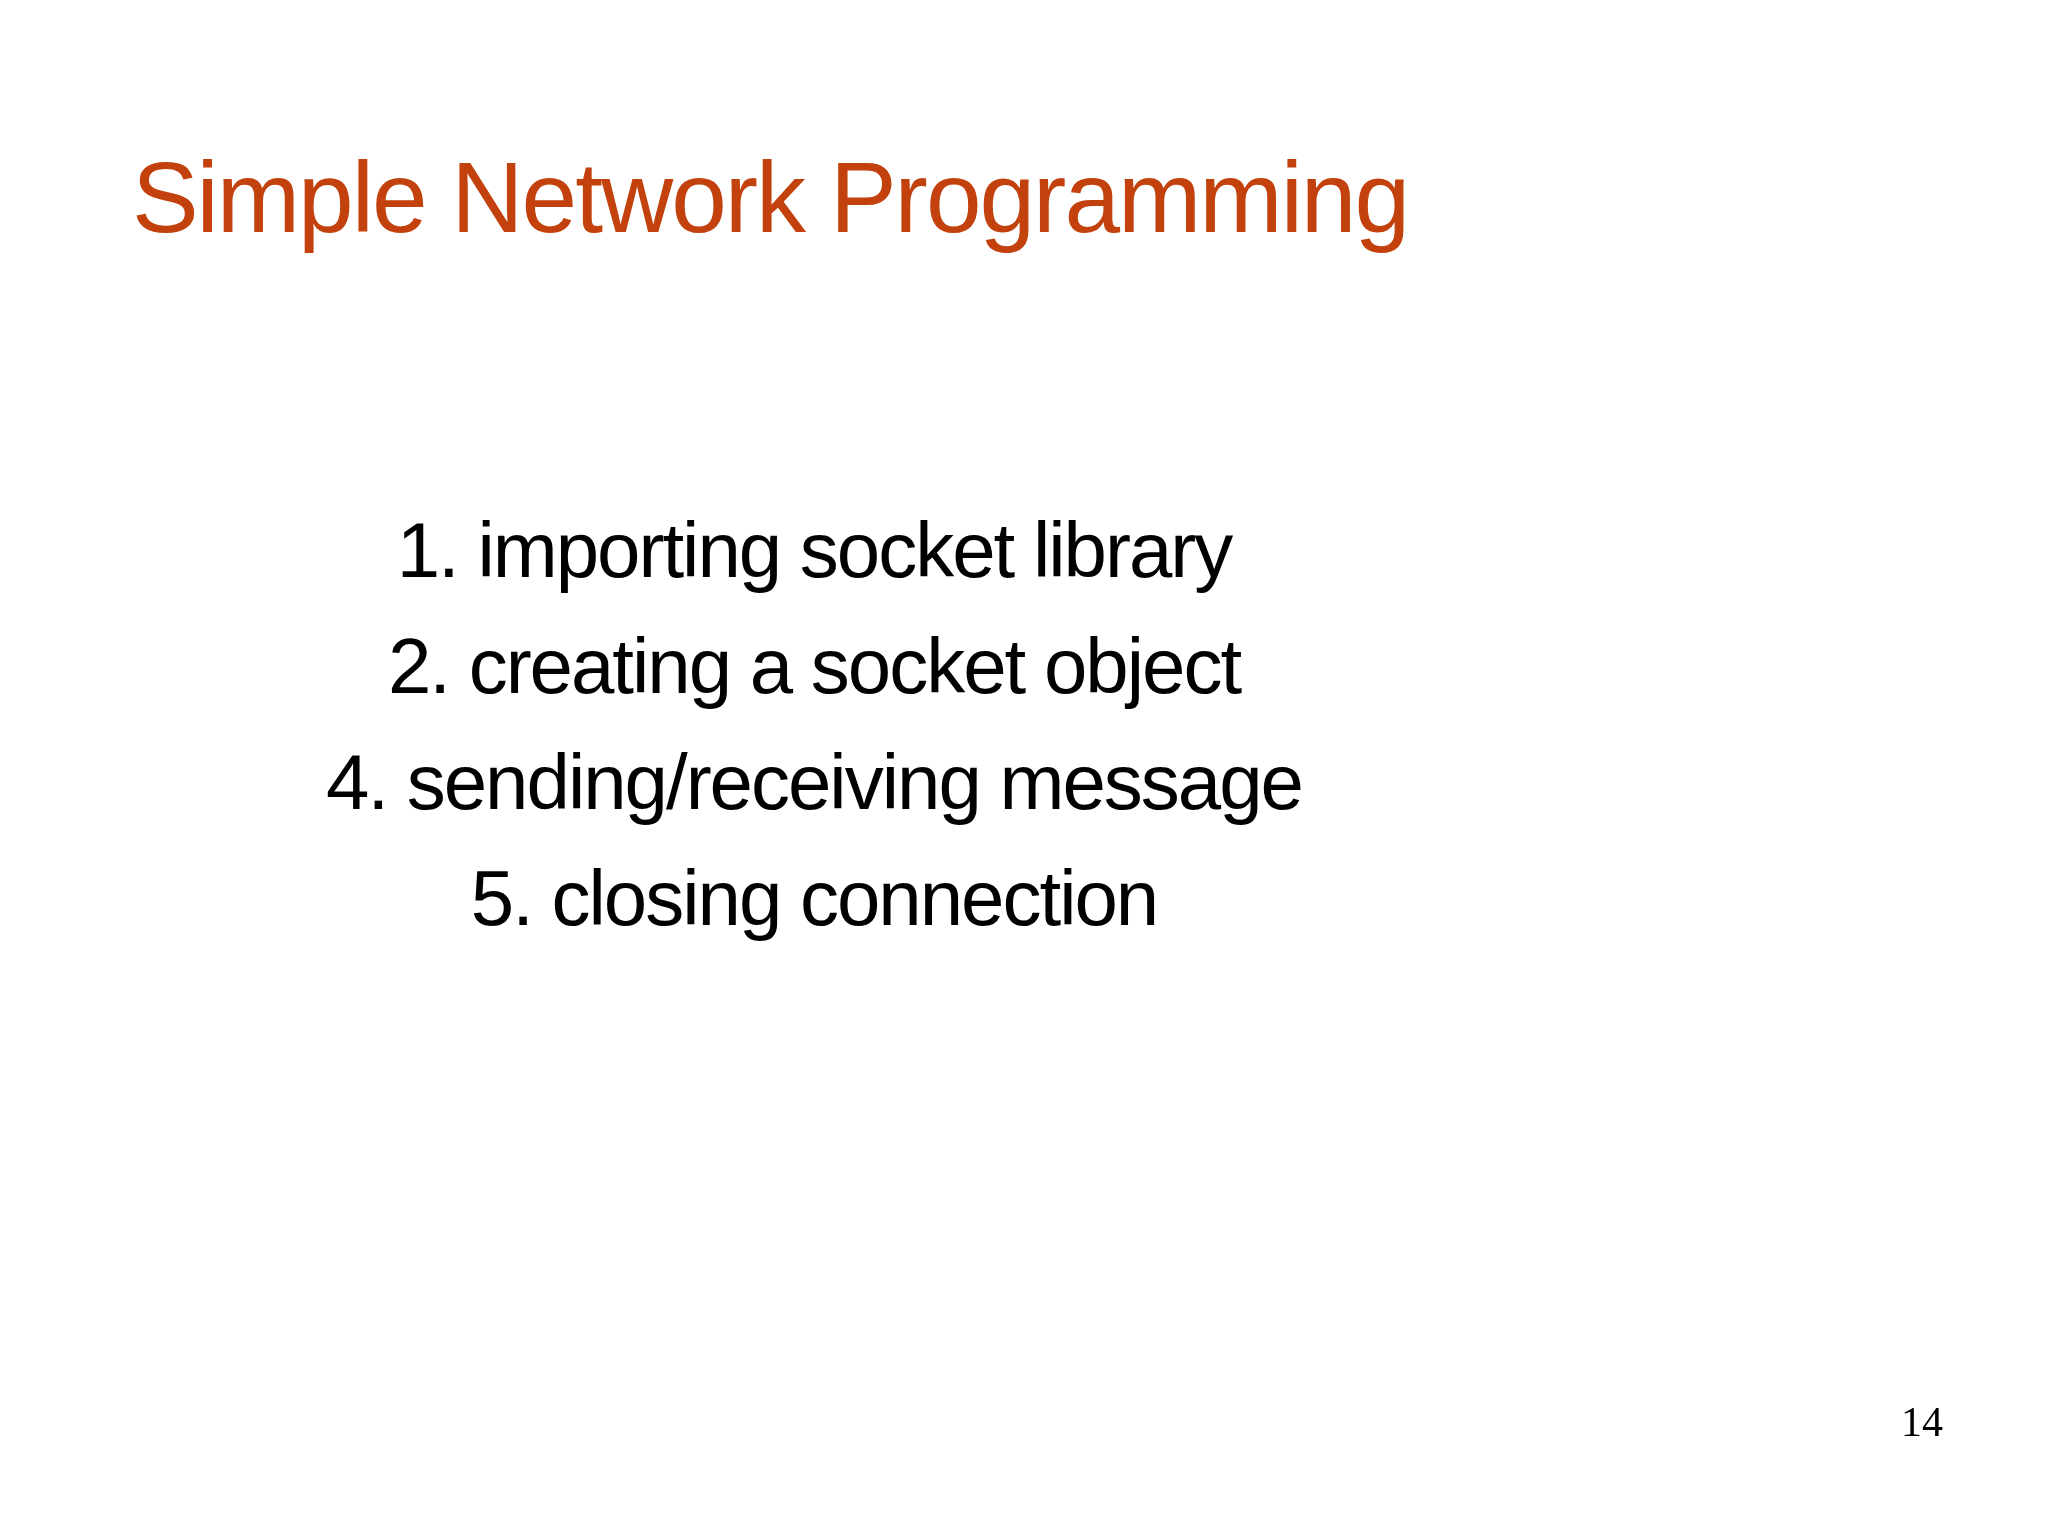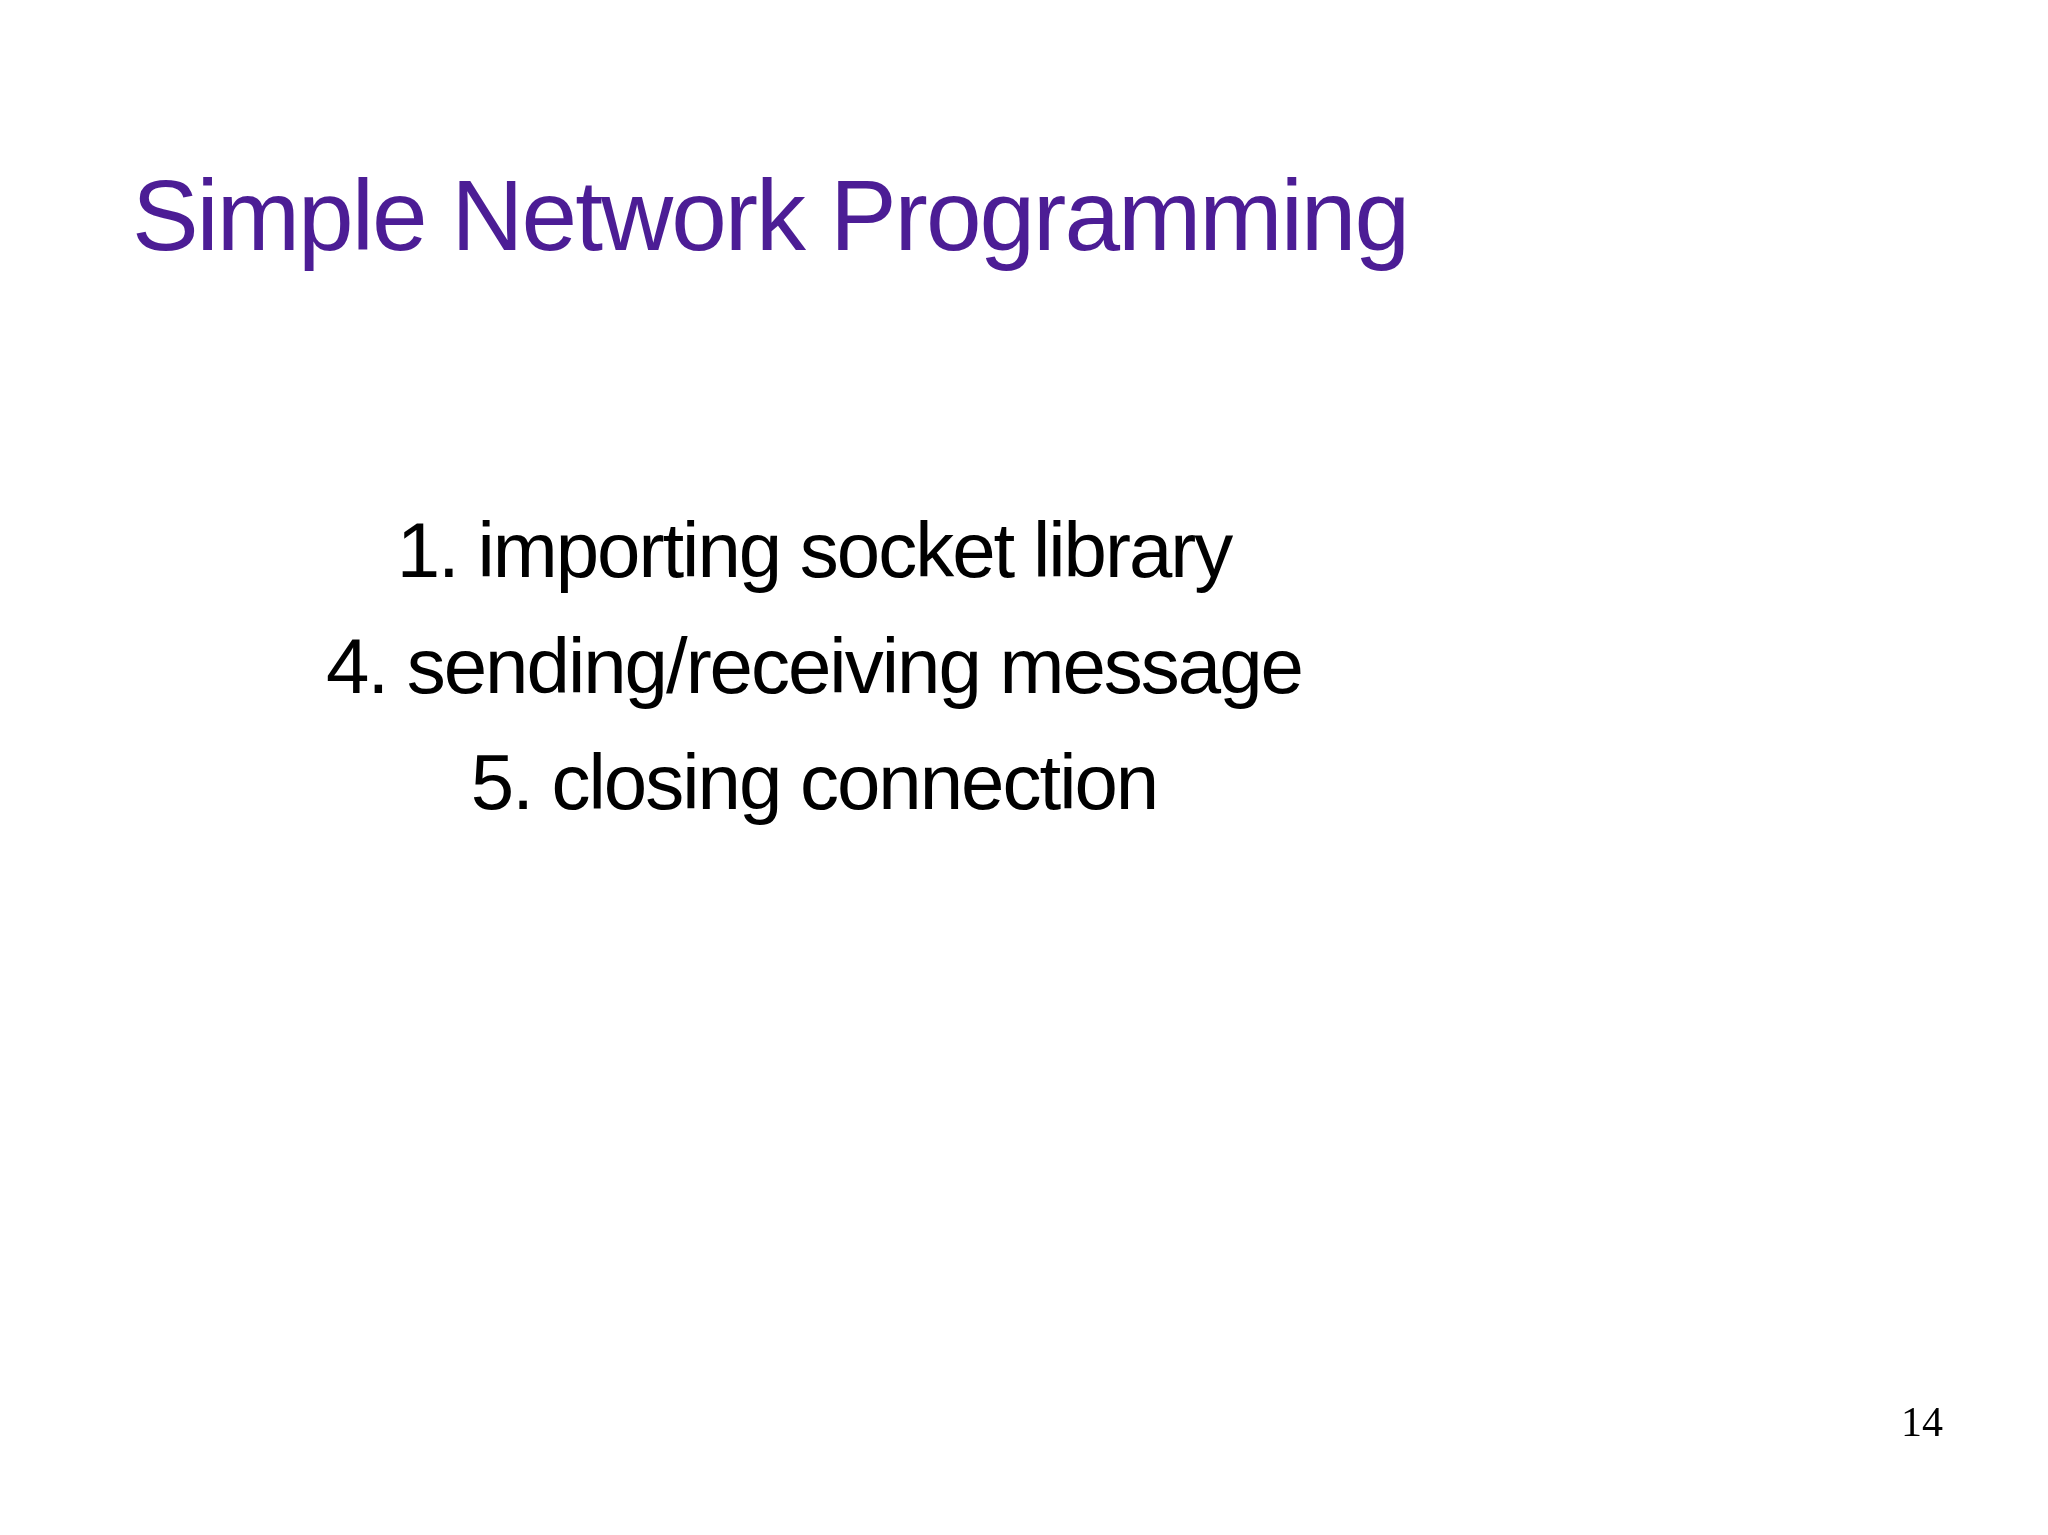--- a/index.html
+++ b/index.html
@@ -15,29 +15,29 @@
   .slide {
     position: relative;
     width: 2048px;
     height: 1535px;
     background: #ffffff;
     color: #000000;
   }
 
   .slide-title {
     position: absolute;
-    top: 145px;
+    top: 127px;
     left: 0;
     width: 1540px;
     text-align: center;
     font-size: 100px;
     font-weight: 400;
     letter-spacing: -2px;
     line-height: 140px;
-    color: #4c1d95;
+    color: #c2410c;
     white-space: nowrap;
   }
 
   .slide-list {
     position: absolute;
     top: 492px;
     left: 0;
     width: 1600px;
     text-align: center;
     font-size: 78px;
@@ -64,19 +64,20 @@
 </style>
 </head>
 <body>
 
 <div class="slide">
 
   <h1 class="slide-title">Simple Network Programming</h1>
 
   <div class="slide-list">
     <div class="list-line">1. importing socket library</div>
+    <div class="list-line">2. creating a socket object</div>
     <div class="list-line">4. sending/receiving message</div>
     <div class="list-line">5. closing connection</div>
   </div>
 
   <div class="page-number">14</div>
 
 </div>
 
 </body></html>

